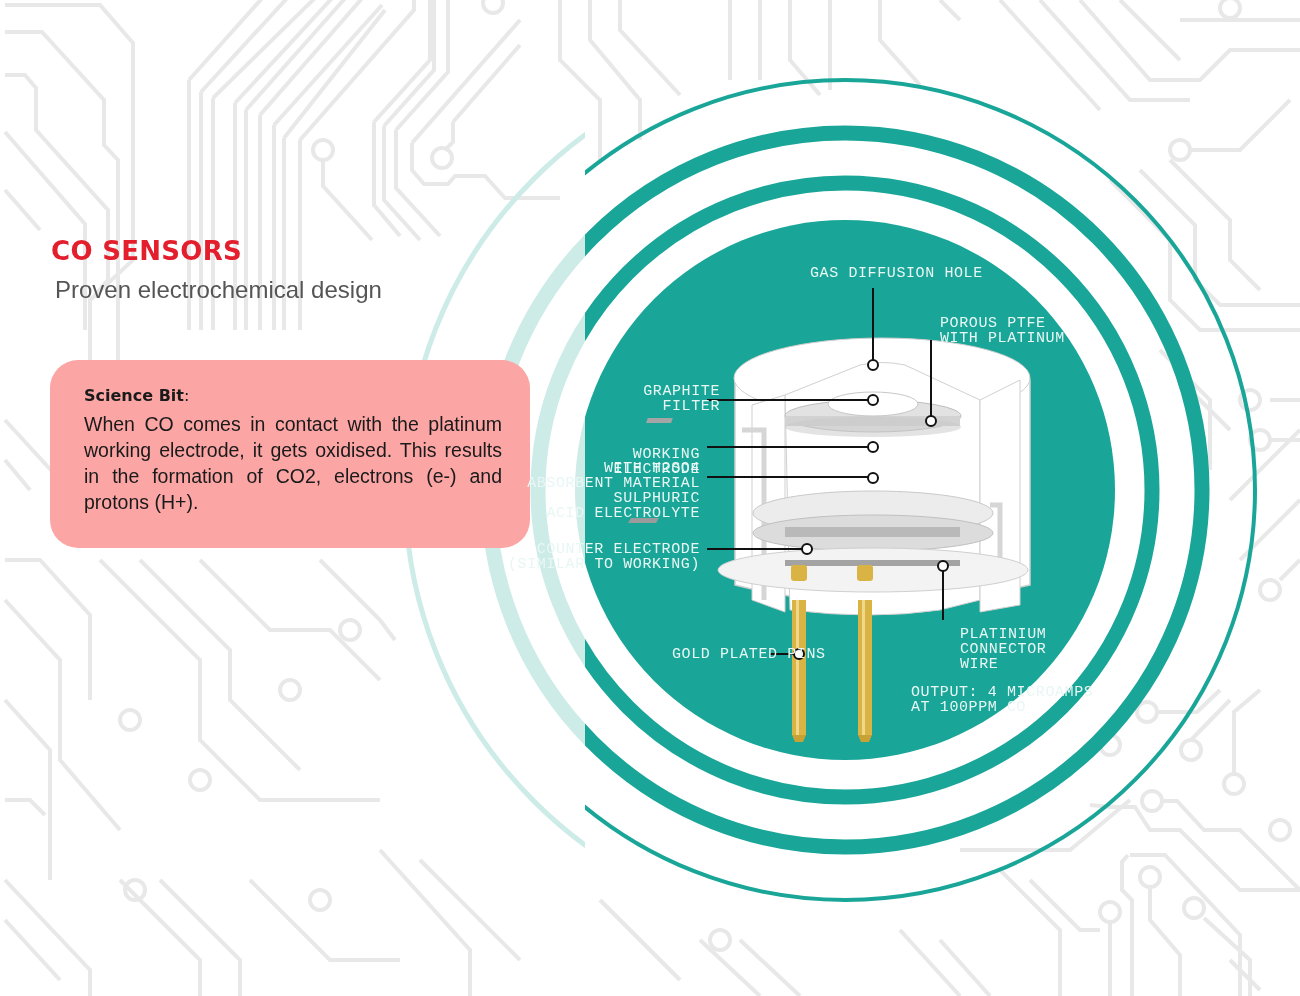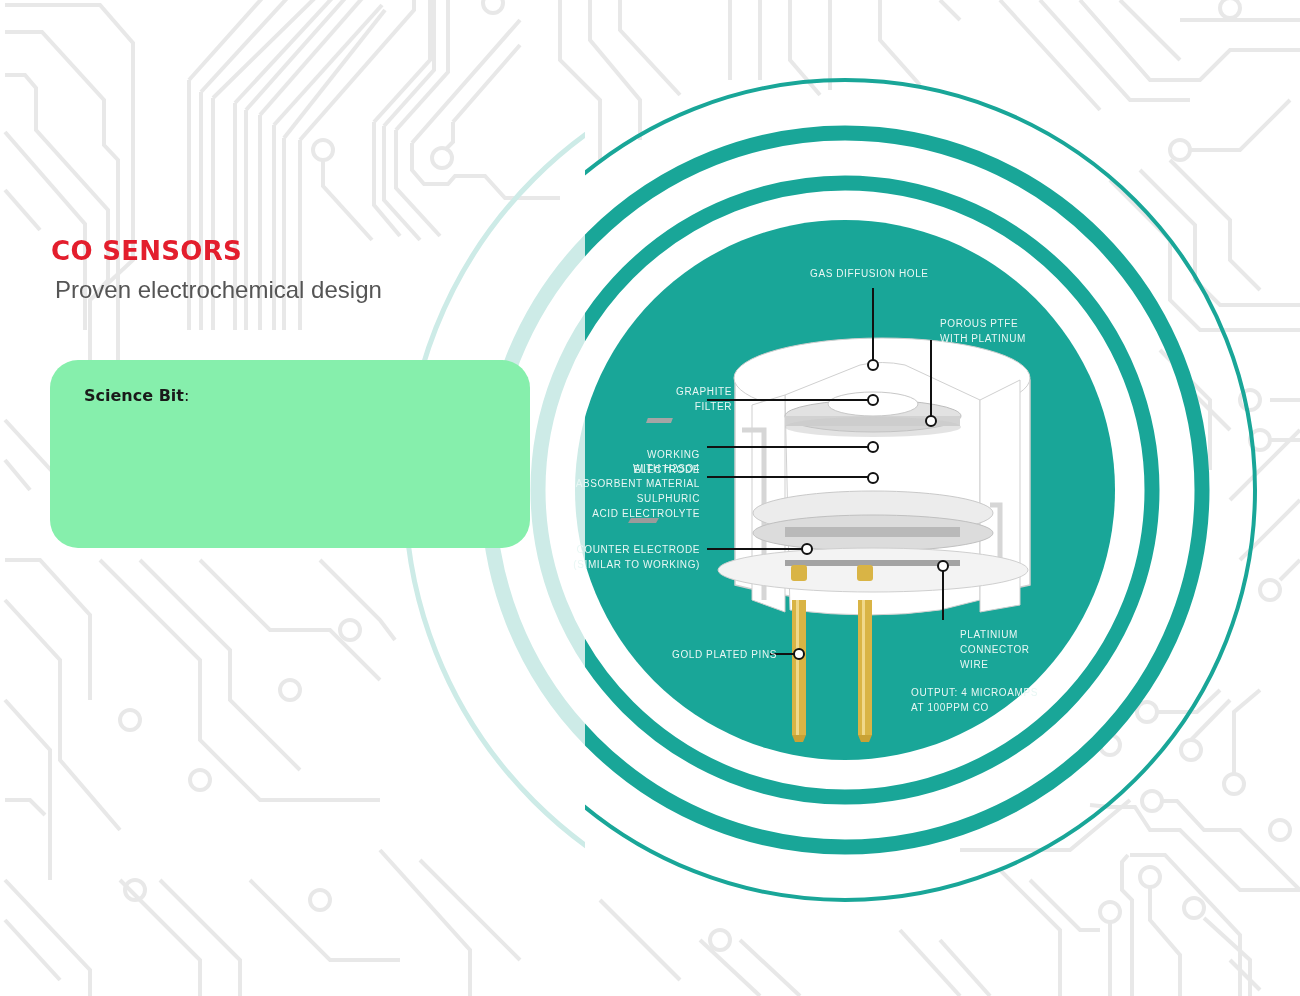--- a/index.html
+++ b/index.html
@@ -1,24 +1,24 @@
 <!DOCTYPE html>
 <html><head>
 <meta charset="utf-8">
 <style>
   html,body{margin:0;padding:0;background:#ffffff;}
   body{width:1300px;height:996px;position:relative;overflow:hidden;font-family:"Liberation Sans",sans-serif;}
   #bg{position:absolute;left:0;top:0;}
   .title{position:absolute;left:51px;top:236px;font-family:"DejaVu Sans",sans-serif;font-weight:bold;font-size:26px;color:#e31e2d;letter-spacing:0.3px;}
   .subtitle{position:absolute;left:55px;top:276px;font-family:"Liberation Sans",sans-serif;font-size:24px;color:#555555;}
-  .science-box{position:absolute;left:50px;top:360px;width:480px;height:188px;background:#86efac;border-radius:28px;box-sizing:border-box;padding:26px 28px 0 34px;}
+  .science-box{position:absolute;left:50px;top:360px;width:480px;height:188px;background:#fca5a5;border-radius:28px;box-sizing:border-box;padding:26px 28px 0 34px;}
   .science-head{font-family:"DejaVu Sans",sans-serif;font-weight:bold;font-size:16px;color:#1a1a1a;margin-bottom:6px;}
   .science-head .colon{font-weight:normal;}
   .science-body{font-family:"Liberation Sans",sans-serif;font-size:19.5px;line-height:26px;color:#1a1a1a;text-align:justify;width:418px;}
-  .lbl{position:absolute;font-family:Liberation Sans, sans-serif;font-size:10px;letter-spacing:0.6px;color:#e8f7f4;text-transform:uppercase;line-height:15px;white-space:pre;}
+  .lbl{position:absolute;font-family:Liberation Mono, monospace;font-size:15px;letter-spacing:0.6px;color:#e8f7f4;text-transform:uppercase;line-height:15px;white-space:pre;}
   .r{text-align:right;}
 </style>
 </head>
 <body>
 
 <svg id="bg" width="1300" height="996" viewBox="0 0 1300 996">
   <g fill="none" stroke="#e8e8e8" stroke-width="4">
 
     <path d="M5 5 H100 L133 43 V260 L90 300 V520"></path>
     <path d="M5 32 H42 L104 100 V145 L118 160 V420"></path>
@@ -227,26 +227,27 @@
     <circle cx="943" cy="566" r="5"></circle>
     <circle cx="799" cy="654" r="5"></circle>
   </g>
 </svg>
 
 <div class="title">CO SENSORS</div>
 <div class="subtitle">Proven electrochemical design</div>
 
 <div class="science-box">
   <div class="science-head"><span>Science Bit</span><span class="colon">:</span></div>
+  <div class="science-body">When CO comes in contact with the platinum working electrode, it gets oxidised. This results in the formation of CO2, electrons (e-) and protons (H+).</div>
 </div>
 
 <div class="lbl" style="left:810px;top:266px;">GAS DIFFUSION HOLE</div>
 <div class="lbl" style="left:940px;top:316px;">POROUS PTFE
 WITH PLATINUM</div>
-<div class="lbl r" style="right:568px;top:384px;">GRAPHITE
+<div class="lbl r" style="right:580px;top:384px;">GRAPHITE
 FILTER</div>
 <div class="lbl r" style="right:600px;top:447px;">WORKING
 ELECTRODE</div>
 <div class="lbl r" style="right:600px;top:461px;">WITH H2SO4
 ABSORBENT MATERIAL
 SULPHURIC
 ACID ELECTROLYTE</div>
 <div class="lbl r" style="right:600px;top:542px;">COUNTER ELECTRODE
 (SIMILAR TO WORKING)</div>
 <div class="lbl" style="left:672px;top:647px;text-align:center;">GOLD PLATED PINS</div>

